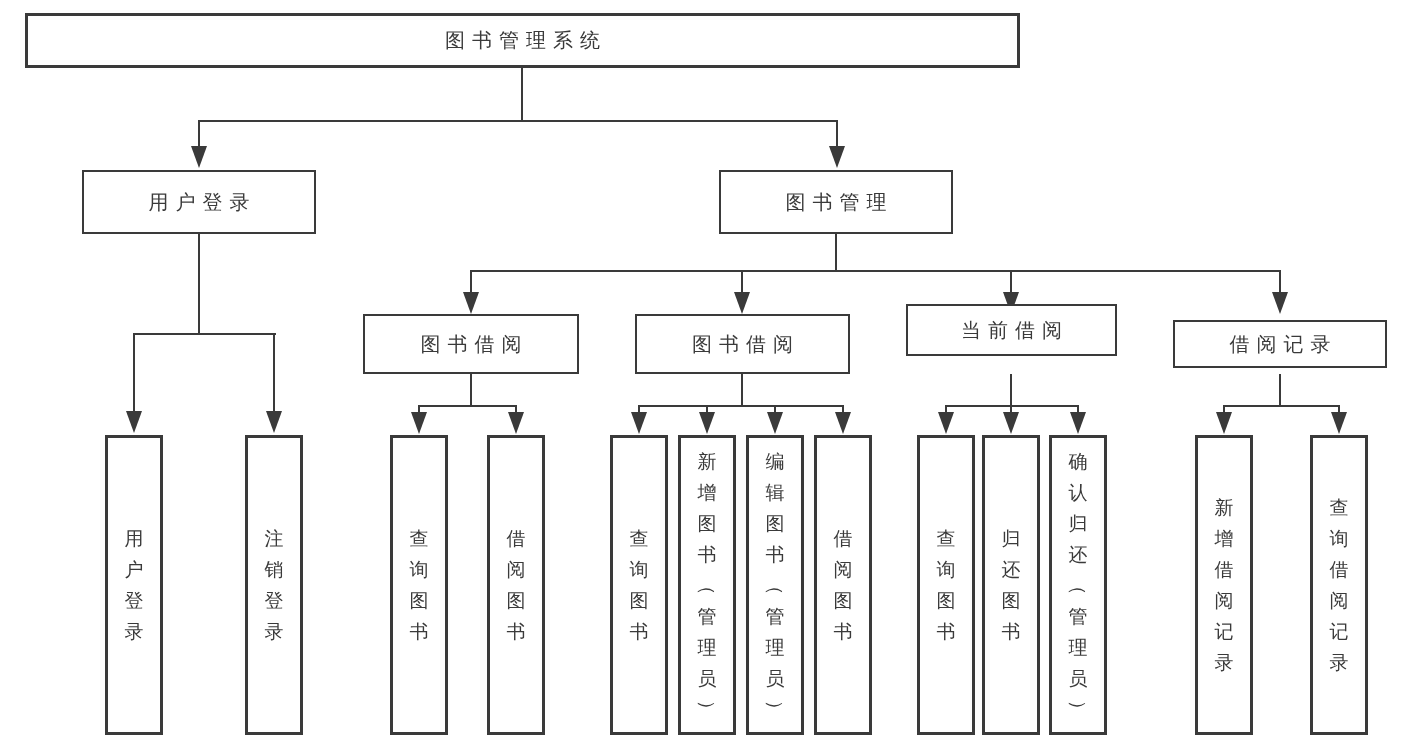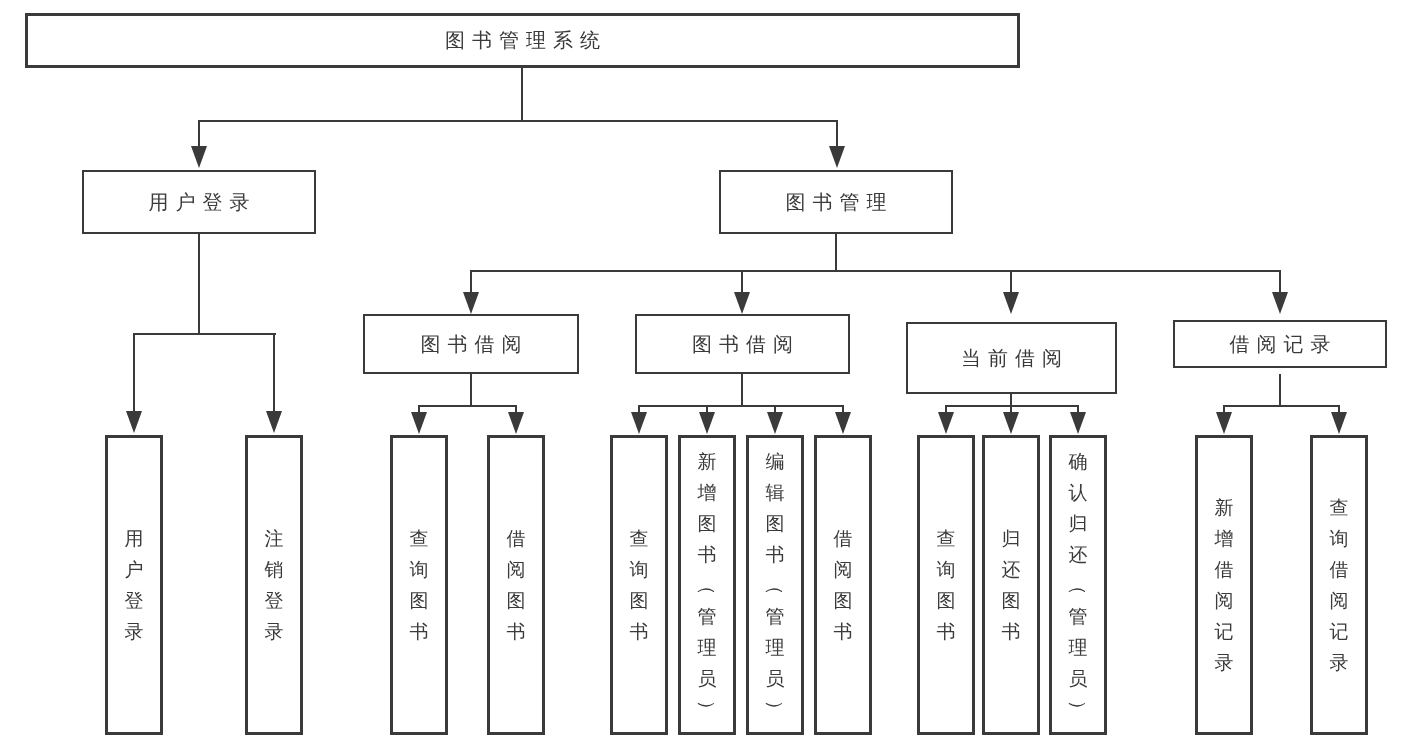--- a/index.html
+++ b/index.html
@@ -73,21 +73,21 @@
   <div class="ah" style="left:1003px;top:292px"></div>
   <div class="vl" style="left:1279px;top:270px;height:24px"></div>
   <div class="ah" style="left:1272px;top:292px"></div>
 
   <div class="box" style="left:363px;top:314px;width:216px;height:60px">
     <span class="hlabel">图书借阅</span>
   </div>
   <div class="box" style="left:635px;top:314px;width:215px;height:60px">
     <span class="hlabel">图书借阅</span>
   </div>
-  <div class="box" style="left:906px;top:322px;width:211px;height:72px">
+  <div class="box" style="left:906px;top:304px;width:211px;height:52px">
     <span class="hlabel">当前借阅</span>
   </div>
   <div class="box" style="left:1173px;top:320px;width:214px;height:48px">
     <span class="hlabel">借阅记录</span>
   </div>
 
   <div class="vl" style="left:470px;top:374px;height:33px"></div>
   <div class="vl" style="left:741px;top:374px;height:33px"></div>
   <div class="vl" style="left:1010px;top:374px;height:33px"></div>
   <div class="vl" style="left:1279px;top:374px;height:33px"></div>

